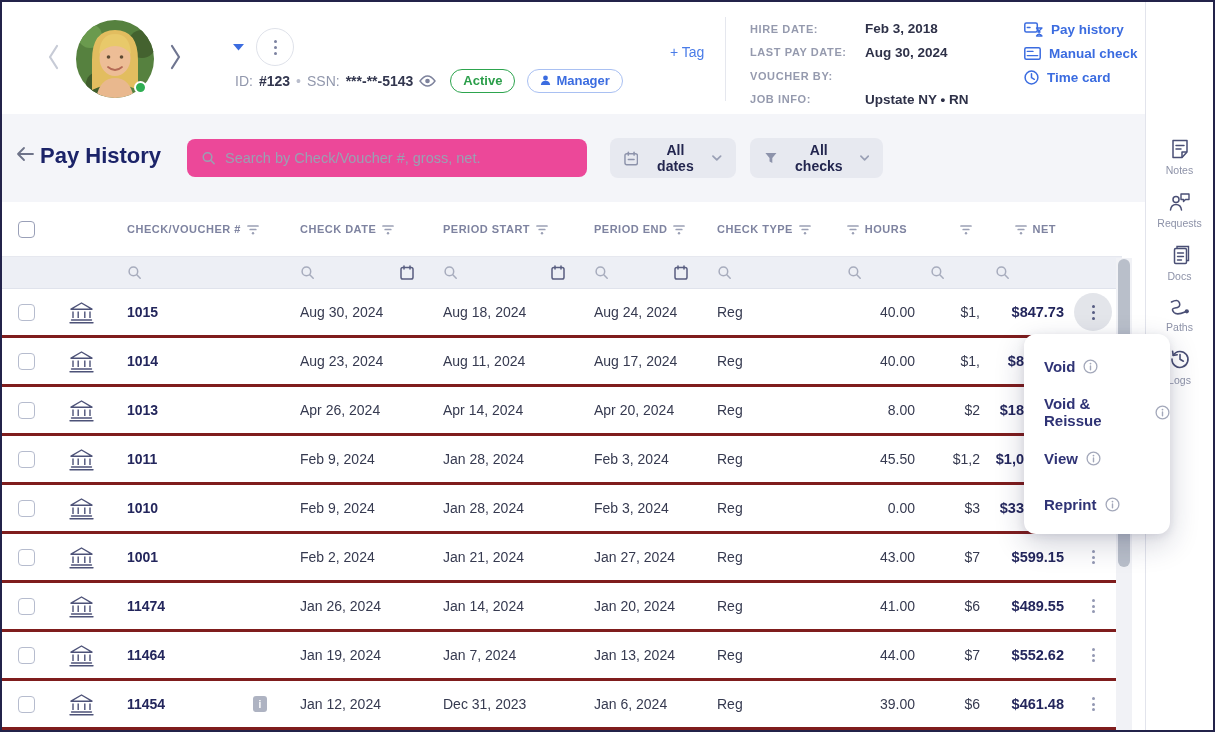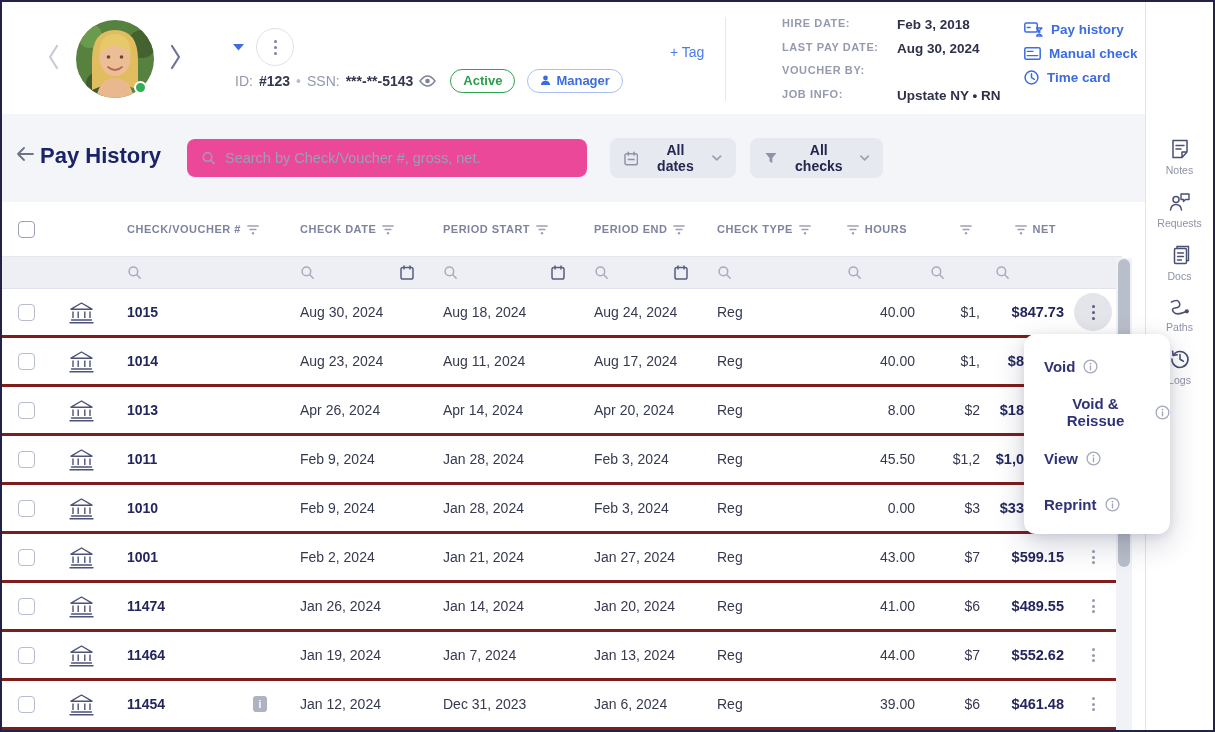--- a/index.html
+++ b/index.html
@@ -22,21 +22,21 @@
   .id-row { position:absolute; left:233px; top:67px; display:flex; align-items:center; gap:6px; font-size:14px; }
   .muted { color:#9298ad; }
   .strong { color:#33374f; font-weight:700; }
   .sep-dot { color:#b9bdcc; }
   .pill { display:inline-flex; align-items:center; gap:5px; border-radius:999px; padding:3px 12px 4px; font-size:13px; font-weight:700; background:#fff; }
   .pill.green { border:1.5px solid #2da44e; color:#2b9e4a; margin-left:8px; }
   .pill.blue  { border:1.5px solid #a9c0f2; color:#3b6ce0; margin-left:6px; }
   .tag-link { position:absolute; left:668px; top:42px; color:#4a7ce8; font-size:14px; text-decoration:none; cursor:pointer; }
   .hdr-divider { position:absolute; left:723px; top:15px; width:1px; height:84px; background:#e5e7ee; }
   .details { position:absolute; left:748px; top:15px; }
-  .details .row { height:23.5px; display:flex; align-items:flex-start;margin-left:32px; }
+  .details .row { height:23.5px; display:flex; align-items:center; }
   .details .lbl { display:inline-block; width:107px; font-size:11px; font-weight:700; letter-spacing:.6px; color:#959aae; }
   .details .val { font-size:13.5px; font-weight:600; color:#2e3148;padding-left:8px; }
   .qlinks { position:absolute; left:1022px; top:15px; }
   .qlink { height:24px; display:flex; align-items:center; gap:8px; color:#3b6ce0; font-size:13.5px; font-weight:700; cursor:pointer; }
 
   
   .toolbar { position:absolute; top:112px; left:0; right:68px; height:88px; background:#f4f5f9; z-index:2; }
   .back { position:absolute; left:14px; top:32px; cursor:pointer; }
   .pg-title { position:absolute; left:38px; top:29px; font-size:22px; font-weight:700; color:#1b2368; }
   .search { position:absolute; left:185px; top:25px; width:400px; height:38px; background:#ec4899; border-radius:8px; display:flex; align-items:center; gap:9px; padding:0 14px; }
@@ -76,21 +76,21 @@
   .vtrack { position:absolute; left:1114px; top:256px; bottom:0; width:16px; background:#f1f2f6; z-index:3; }
   .vthumb { position:absolute; left:1116px; top:257px; width:12px; height:308px; border-radius:6px; background:#b9bfca; z-index:4; }
 
   
   .sidebar { position:absolute; top:0; right:0; bottom:0; width:68px; background:#fff; border-left:1px solid #e2e4ec; z-index:5; display:flex; flex-direction:column; align-items:center; padding-top:136px; gap:15px; }
   .sb-item { display:flex; flex-direction:column; align-items:center; gap:4px; cursor:pointer; }
   .sb-item .lab { font-size:10.5px; color:#8d92a8; }
 
   
   .menu { position:absolute; left:1022px; top:332px; width:146px; height:200px; background:#fff; border-radius:12px; box-shadow:0 10px 30px rgba(25,30,70,.20), 0 2px 8px rgba(25,30,70,.10); z-index:30; padding:9px 0; }
-  .menu-item { height:46px; display:flex; align-items:center; gap:8px; padding-left:20px; font-size:15px; font-weight:600; color:#2f3375; cursor:pointer;text-align:center; }
+  .menu-item { height:46px; display:flex; align-items:center; gap:8px; padding-left:20px; font-size:15px; font-weight:600; color:#2f3375; cursor:pointer; }
 </style>
 </head>
 <body>
 
 <div id="app">
 
   <header class="hdr">
     <span class="chev prev">
       <svg width="15" height="30" viewBox="0 0 15 30">
           <polyline points="11,4 4,15 11,26" fill="none" stroke="#c7cbd6" stroke-width="2.2" stroke-linecap="round" stroke-linejoin="round"></polyline>

